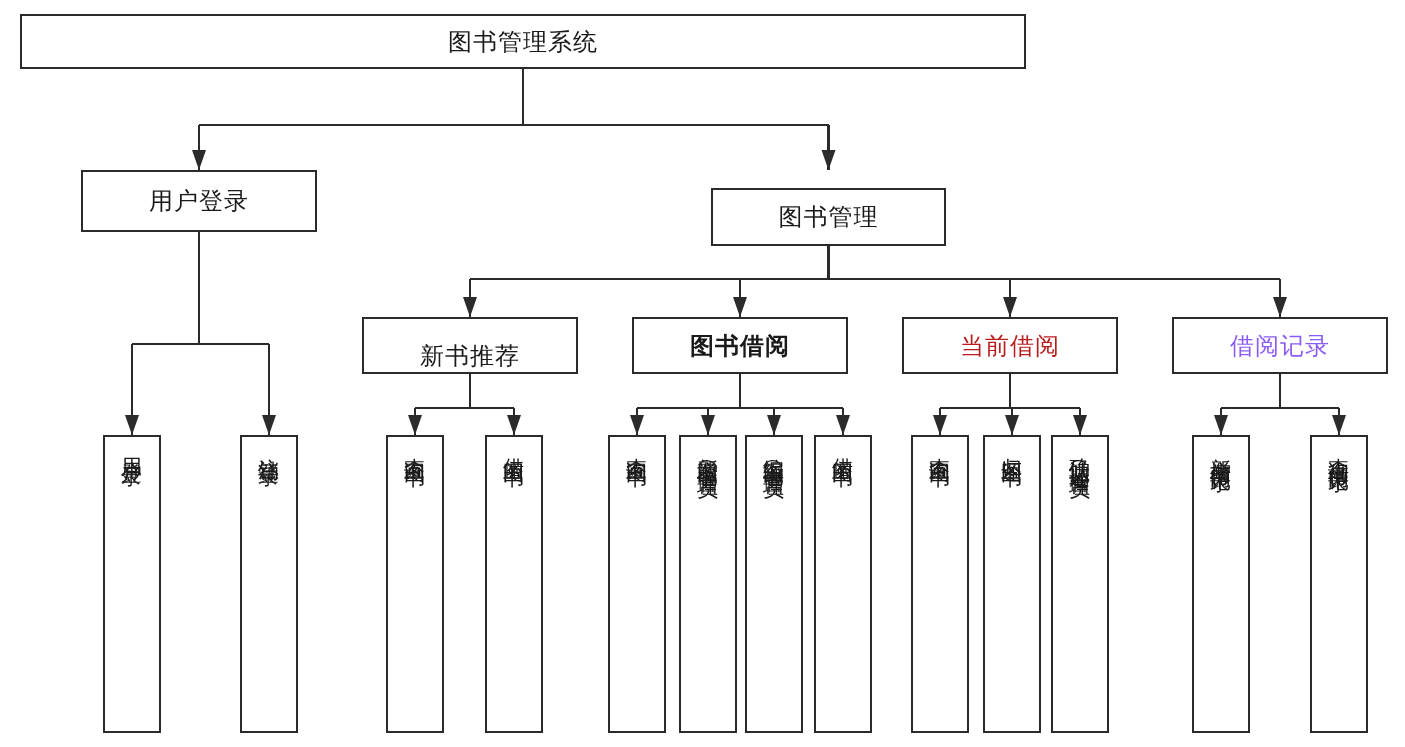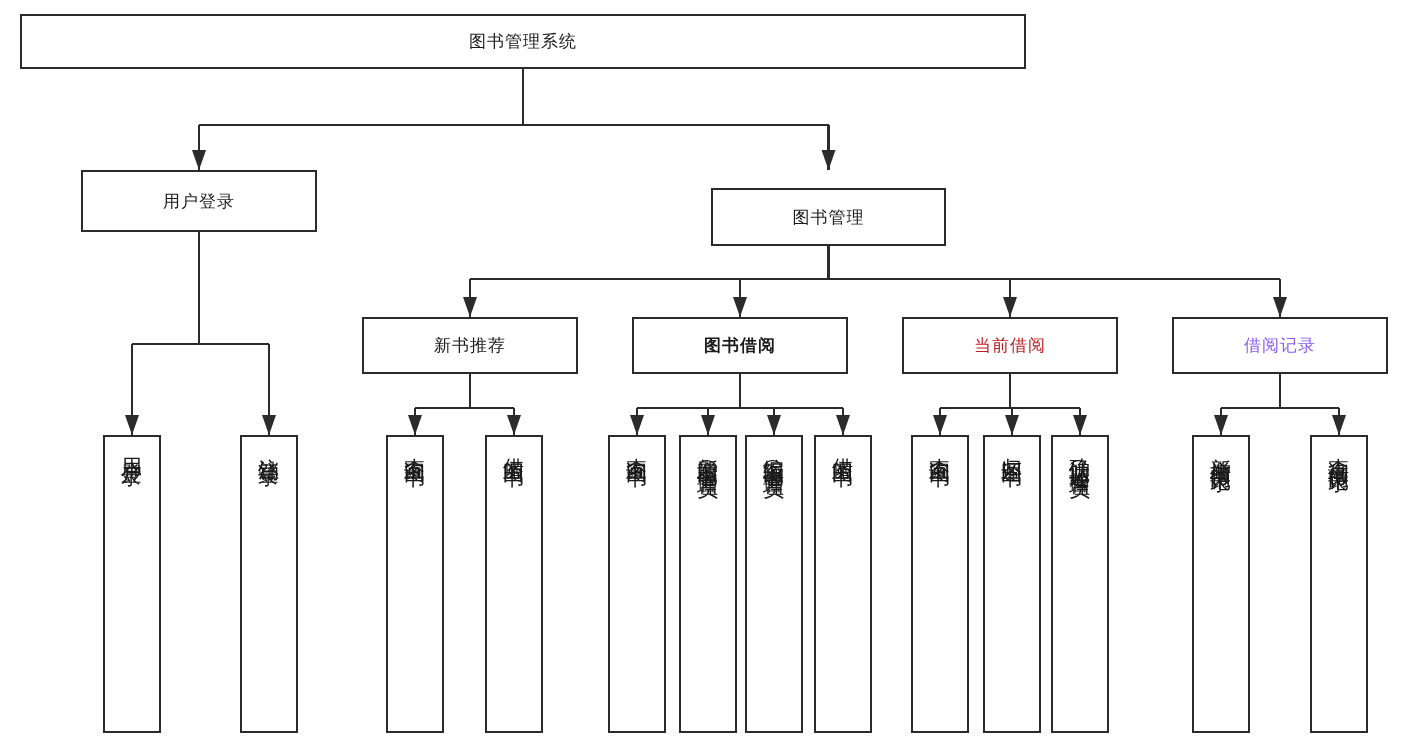--- a/index.html
+++ b/index.html
@@ -29,21 +29,21 @@
     position: absolute;
     box-sizing: border-box;
     background: #ffffff;
     border: 2px solid #2b2b2b;
     display: flex;
     align-items: center;
     justify-content: center;
     color: #1a1a1a;
   }
   .node.h {
-    font-size: 17px;
+    font-size: 24px;
     letter-spacing: 1px;
   }
   .node.v {
     font-size: 21px;
     align-items: flex-start;
     padding-top: 4px;
   }
   .vtext {
     writing-mode: vertical-rl;
     text-orientation: upright;
@@ -127,21 +127,21 @@
   <div id="nodes">
       <div class="node h" style="left: 20px; top: 14px; width: 1006px; height: 55px; border-color: rgb(43, 43, 43); background: rgb(255, 255, 255); color: rgb(26, 26, 26);">
         <span class="htext">图书管理系统</span>
       </div>
       <div class="node h" style="left: 81px; top: 170px; width: 236px; height: 62px; border-color: rgb(43, 43, 43); background: rgb(255, 255, 255); color: rgb(26, 26, 26);">
         <span class="htext">用户登录</span>
       </div>
       <div class="node h" style="left: 711px; top: 188px; width: 235px; height: 58px; border-color: rgb(43, 43, 43); background: rgb(255, 255, 255); color: rgb(26, 26, 26);">
         <span class="htext">图书管理</span>
       </div>
-      <div class="node h" style="left: 362px; top: 317px; width: 216px; height: 57px; border-color: rgb(43, 43, 43); background: rgb(255, 255, 255); color: rgb(26, 26, 26);">
+      <div class="node h" style="left: 362px; top: 317px; width: 216px; height: 57px; border-color: rgb(43, 43, 43); background: rgb(255, 255, 255); color: rgb(26, 26, 26); align-items: flex-end;">
         <span class="htext">新书推荐</span>
       </div>
       <div class="node h" style="left: 632px; top: 317px; width: 216px; height: 57px; border-color: rgb(43, 43, 43); background: rgb(255, 255, 255); color: rgb(26, 26, 26); font-weight: bold;">
         <span class="htext">图书借阅</span>
       </div>
       <div class="node h" style="left: 902px; top: 317px; width: 216px; height: 57px; border-color: rgb(43, 43, 43); background: rgb(255, 255, 255); color: #b91c1c;">
         <span class="htext">当前借阅</span>
       </div>
       <div class="node h" style="left: 1172px; top: 317px; width: 216px; height: 57px; border-color: rgb(43, 43, 43); background: rgb(255, 255, 255); color: #8b5cf6;">
         <span class="htext">借阅记录</span>

